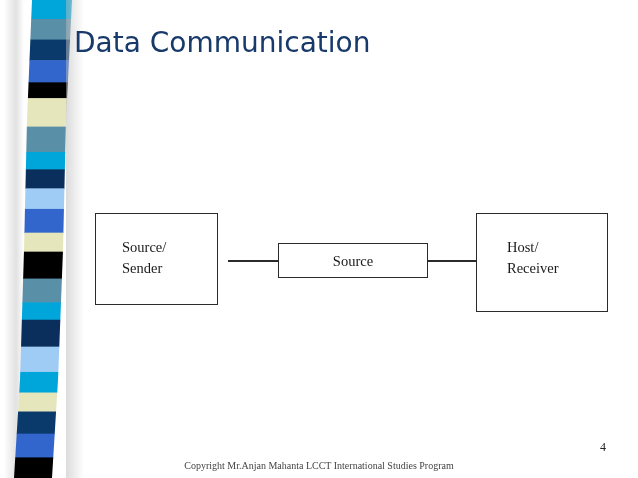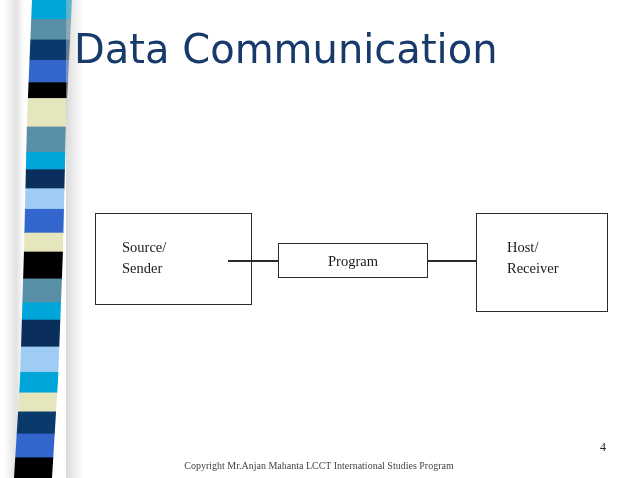--- a/index.html
+++ b/index.html
@@ -29,21 +29,21 @@
   #stripe-band svg {
     display: block;
   }
 
   
   #title {
     position: absolute;
     left: 74px;
     top: 26px;
     font-family: "DejaVu Sans", sans-serif;
-    font-size: 40px;
+    font-size: 28px;
     font-weight: 400;
     color: #183A6B;
     letter-spacing: 0px;
     white-space: nowrap;
   }
 
   
   #diagram {
     position: absolute;
     left: 0;
@@ -60,21 +60,21 @@
   .node-label {
     font-family: "Liberation Serif", serif;
     font-size: 14.5px;
     color: #1a1a1a;
     line-height: 1.45;
     white-space: pre-line;
   }
   #box-source {
     left: 95px;
     top: 213px;
-    width: 157px;
+    width: 123px;
     height: 92px;
   }
   #box-source .node-label {
     position: absolute;
     left: 26px;
     top: 23px;
   }
   #box-medium {
     left: 278px;
     top: 243px;
@@ -186,21 +186,21 @@
   <div id="diagram">
 
     <div class="node-box" id="box-source">
       <span class="node-label">Source/
 Sender</span>
     </div>
 
     <div class="connector" id="connector-left"></div>
 
     <div class="node-box" id="box-medium">
-      <span class="node-label">Program</span>
+      <span class="node-label">Source</span>
     </div>
 
     <div class="connector" id="connector-right"></div>
 
     <div class="node-box" id="box-host">
       <span class="node-label">Host/
 Receiver</span>
     </div>
 
   </div>

